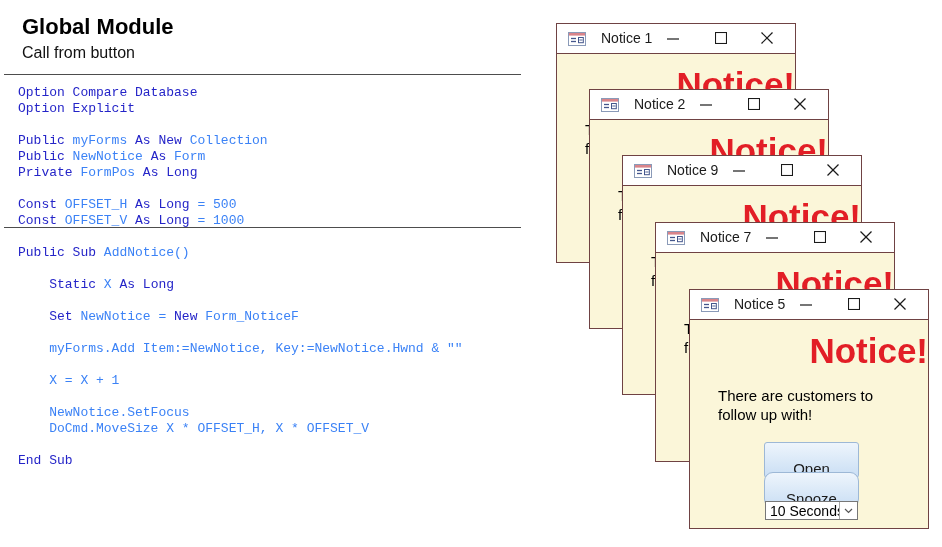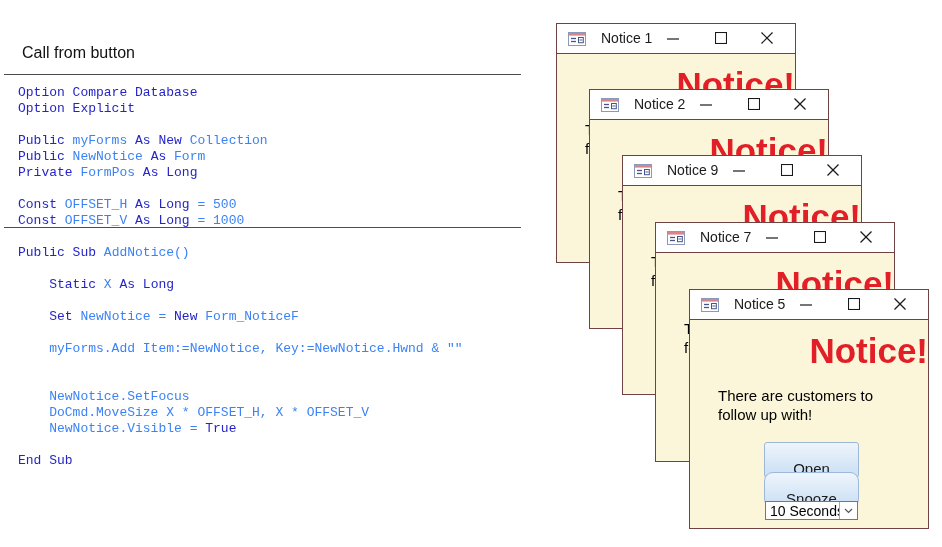--- a/index.html
+++ b/index.html
@@ -51,20 +51,21 @@
             border:1px solid #777;box-sizing:border-box;display:flex;align-items:center;font-size:14px;}
   .dd-value{flex:1;padding-left:4px;color:#000;white-space:nowrap;overflow:hidden;}
   .dd-arrow{width:17px;height:100%;border-left:1px solid #a8a8a8;display:flex;align-items:center;
             justify-content:center;}
 </style>
 </head>
 <body>
 
 <div class="stage">
 
+  <div class="heading">Global Module</div>
   <div class="subtitle">Call from button</div>
   <div class="rule rule1"></div>
   <div class="code" id="code-block">
       <div class="code-line"><span class="kw">Option Compare Database</span></div>
       <div class="code-line"><span class="kw">Option Explicit</span></div>
       <div class="code-line"></div>
       <div class="code-line"><span class="kw">Public </span><span class="pl">myForms </span><span class="kw">As New </span><span class="pl">Collection</span></div>
       <div class="code-line"><span class="kw">Public </span><span class="pl">NewNotice </span><span class="kw">As </span><span class="pl">Form</span></div>
       <div class="code-line"><span class="kw">Private </span><span class="pl">FormPos </span><span class="kw">As Long</span></div>
       <div class="code-line"></div>
@@ -72,24 +73,24 @@
       <div class="code-line"><span class="kw">Const </span><span class="pl">OFFSET_V </span><span class="kw">As Long </span><span class="pl">= 1000</span></div>
       <div class="code-line"></div>
       <div class="code-line"><span class="kw">Public Sub </span><span class="pl">AddNotice()</span></div>
       <div class="code-line"></div>
       <div class="code-line"><span class="pl">    </span><span class="kw">Static </span><span class="pl">X </span><span class="kw">As Long</span></div>
       <div class="code-line"></div>
       <div class="code-line"><span class="pl">    </span><span class="kw">Set </span><span class="pl">NewNotice = </span><span class="kw">New </span><span class="pl">Form_NoticeF</span></div>
       <div class="code-line"></div>
       <div class="code-line"><span class="pl">    myForms.Add Item:=NewNotice, Key:=NewNotice.Hwnd &amp; ""</span></div>
       <div class="code-line"></div>
+      <div class="code-line"><span class="pl">    X = X + 1</span></div>
       <div class="code-line"></div>
       <div class="code-line"><span class="pl">    NewNotice.SetFocus</span></div>
       <div class="code-line"><span class="pl">    DoCmd.MoveSize X * OFFSET_H, X * OFFSET_V</span></div>
-      <div class="code-line"><span class="pl">    NewNotice.Visible = </span><span class="kw">True</span></div>
       <div class="code-line"></div>
       <div class="code-line"><span class="kw">End Sub</span></div>
     </div>
   <div class="rule rule2"></div>
 
   <div class="notice-window w1">
     <div class="titlebar">
       <span class="form-icon">
         <svg width="18" height="14" viewBox="0 0 18 14">
           <rect x="0.5" y="0.5" width="17" height="13" fill="#ffffff" stroke="#8a9ab8"></rect>

